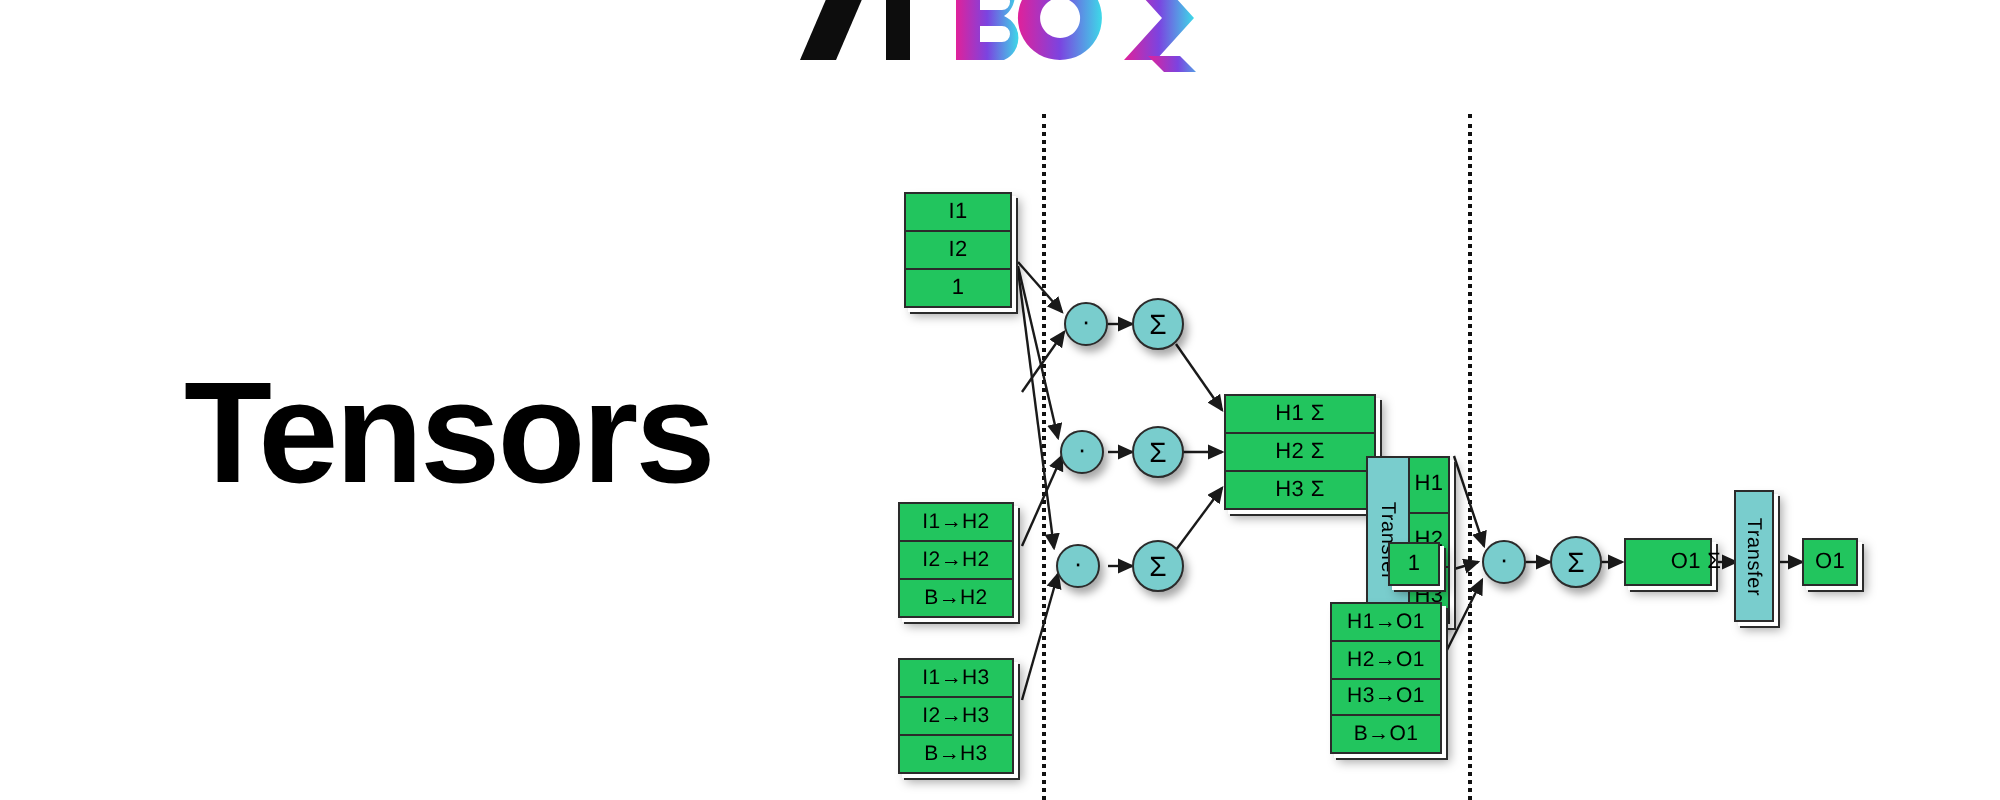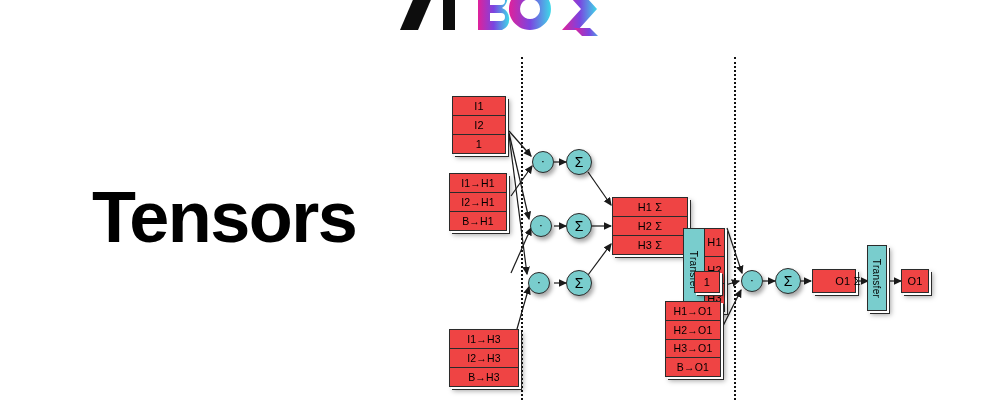--- a/index.html
+++ b/index.html
@@ -59,21 +59,21 @@
     width: 0;
     border-left: 2px dotted #111;
     top: 57px;
     height: 343px;
   }
 
   
   .tensor {
     position: absolute;
     box-sizing: border-box;
-    background: #ef4444;
+    background: #22c55e;
     border: 1px solid #2b2b2b;
     box-shadow: 2px 2px 0 0 #ffffff, 3px 3px 0 0 #2b2b2b, 4px 4px 5px rgba(0,0,0,.35);
     display: flex;
     flex-direction: column;
   }
   .tensor .cell {
     flex: 1 1 0;
     display: flex;
     align-items: center;
     justify-content: center;
@@ -222,28 +222,28 @@
       <path d="M888 281 L901 281"></path>
     </g>
   </svg>
 
   <div class="tensor" style="left:452px; top:96px; width:54px; height:58px;">
     <div class="cell">I1</div>
     <div class="cell">I2</div>
     <div class="cell">1</div>
   </div>
 
-  <div class="tensor wide" style="left:449px; top:173px; width:58px; height:58px;">
-    <div class="cell">I1→H1</div>
-    <div class="cell">I2→H1</div>
-    <div class="cell">B→H1</div>
-  </div>
-
-
-  <div class="tensor wide" style="left:449px; top:329px; width:70px; height:58px;justify-content:space-between;">
+
+  <div class="tensor wide" style="left:449px; top:251px; width:58px; height:58px;">
+    <div class="cell">I1→H2</div>
+    <div class="cell">I2→H2</div>
+    <div class="cell">B→H2</div>
+  </div>
+
+  <div class="tensor wide" style="left:449px; top:329px; width:58px; height:58px;justify-content:space-between;">
     <div class="cell">I1→H3</div>
     <div class="cell">I2→H3</div>
     <div class="cell">B→H3</div>
   </div>
 
   <div class="node dot" style="left:532px; top:151px;">
     <span>·</span>
   </div>
   <div class="node sum" style="left:566px; top:149px;">
     <span>Σ</span>

